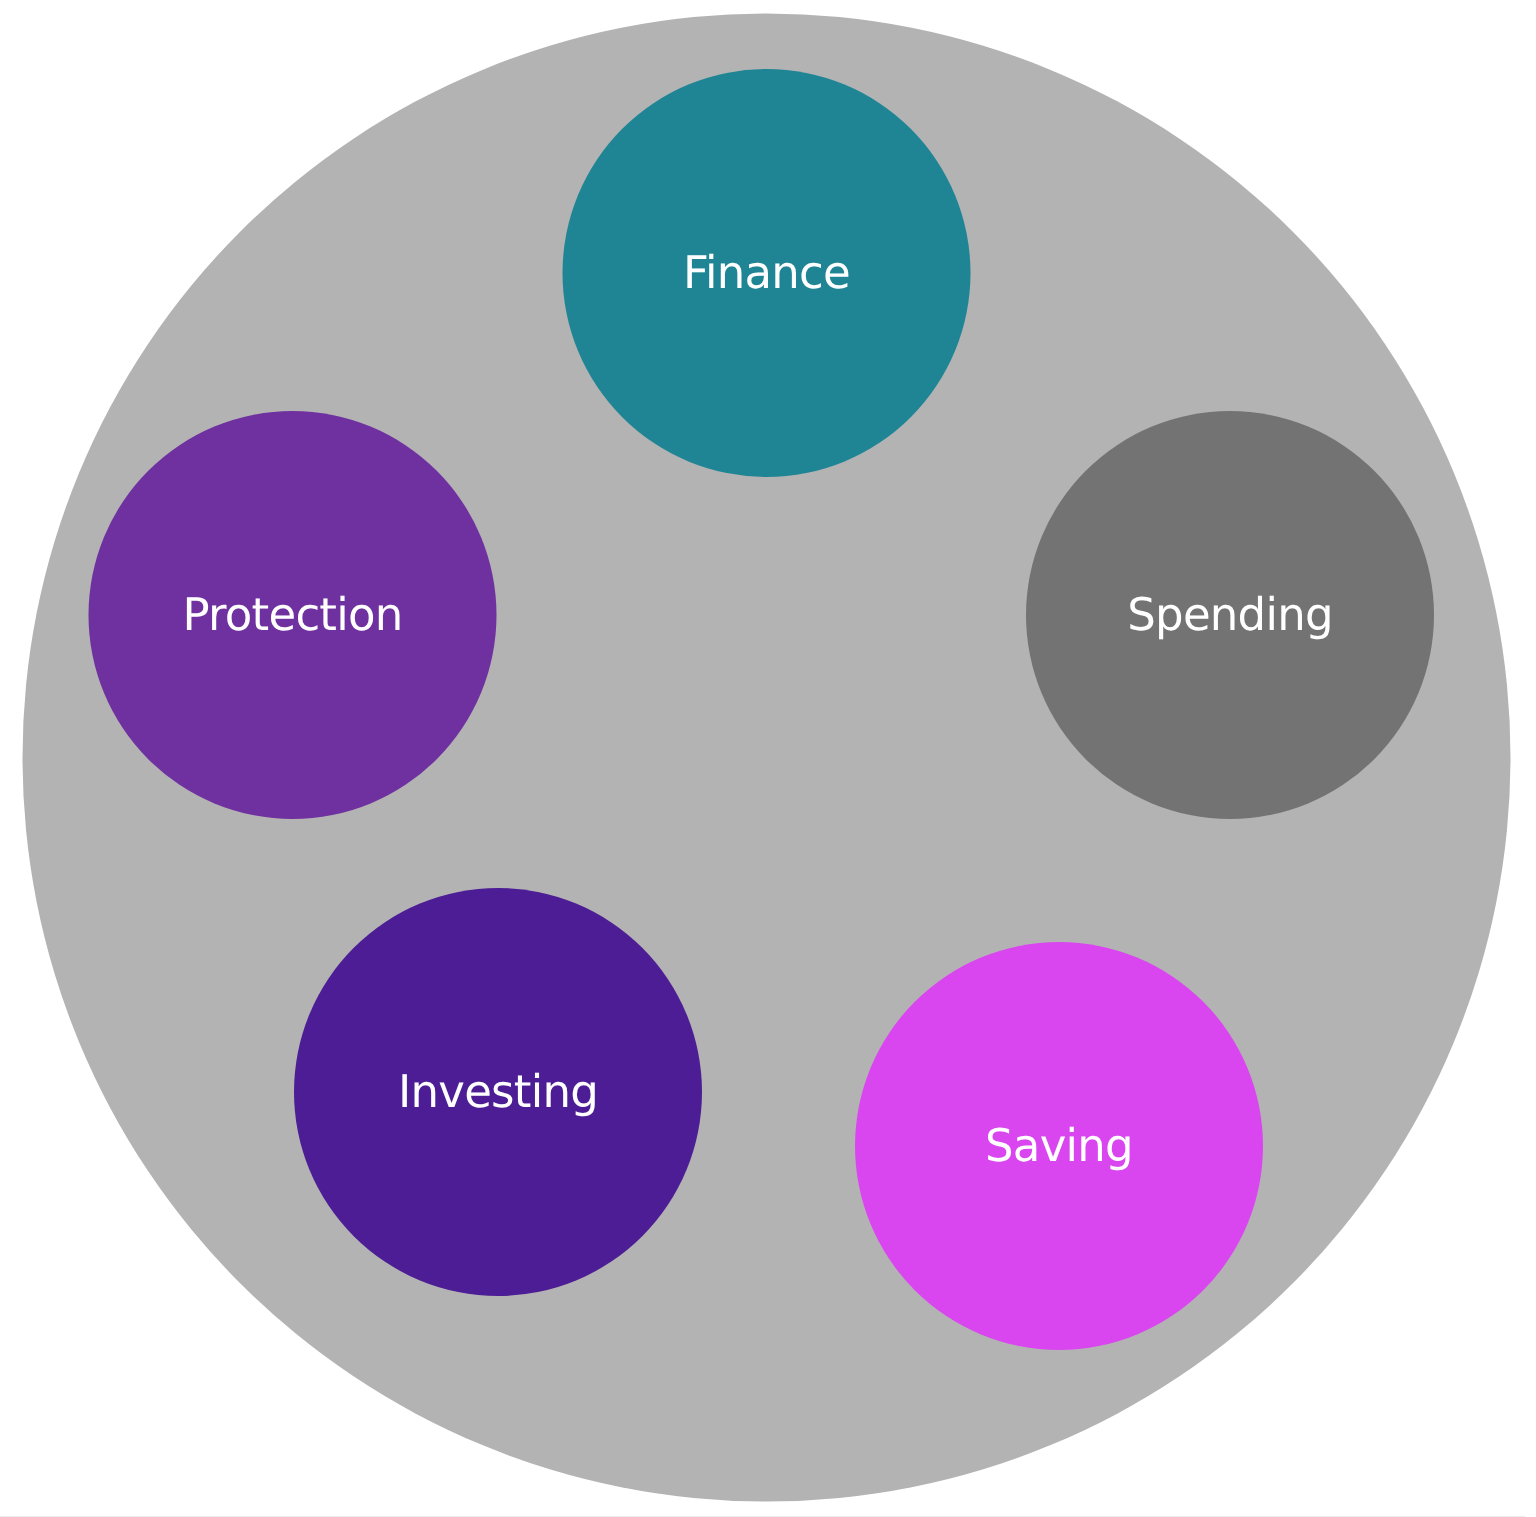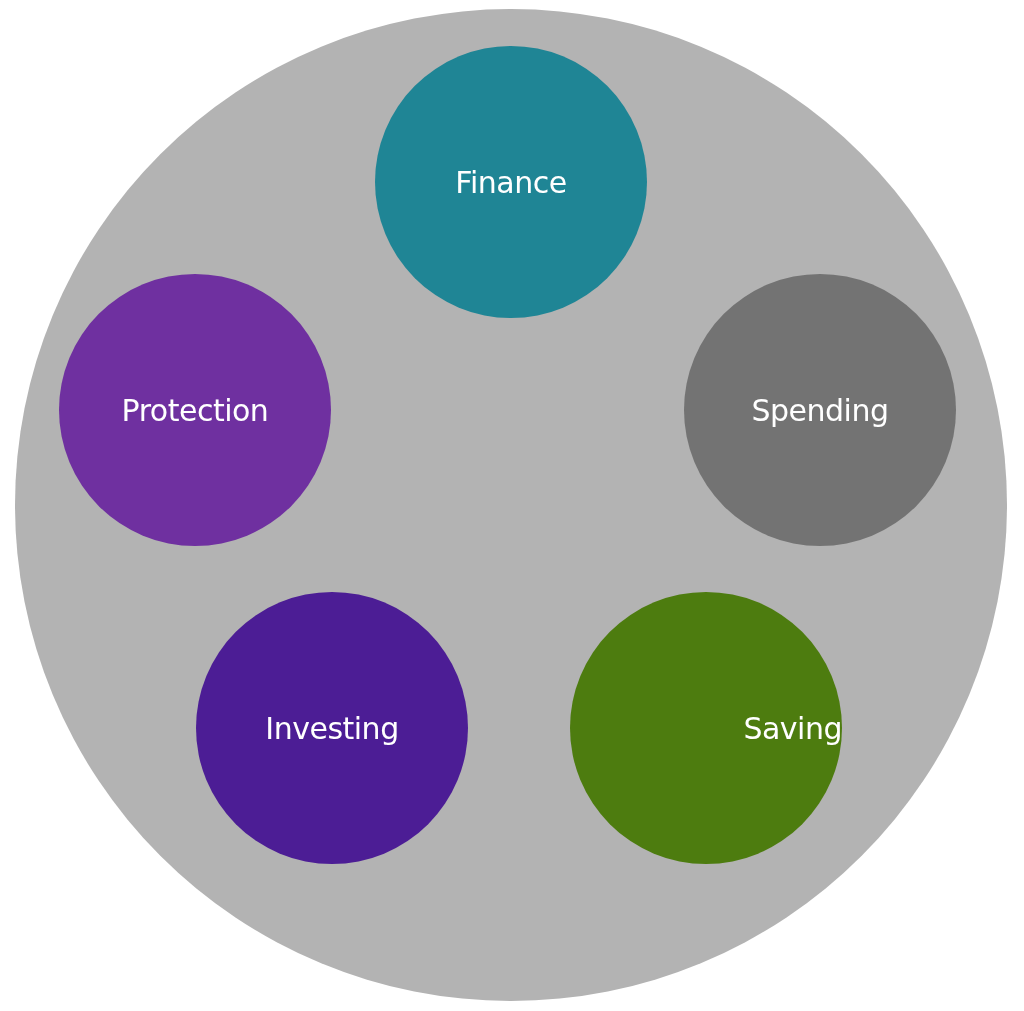--- a/index.html
+++ b/index.html
@@ -29,21 +29,21 @@
 <div class="outer"></div>
 
 <div class="node" id="n0" style="left:375px; top:46px; background:#1f8595;">
   <span class="node-label">Finance</span>
 </div>
 
 <div class="node" id="n1" style="left:684px; top:274px; background:#737373;">
   <span class="node-label">Spending</span>
 </div>
 
-<div class="node" id="n2" style="left:570px; top:592px; background:#4d7c0f;justify-content:flex-end;">
+<div class="node" id="n2" style="left:570px; top:628px; background:#d946ef;">
   <span class="node-label">Saving</span>
 </div>
 
 <div class="node" id="n3" style="left:196px; top:592px; background:#4c1d95;">
   <span class="node-label">Investing</span>
 </div>
 
 <div class="node" id="n4" style="left:59px; top:274px; background:#6f30a0;">
   <span class="node-label">Protection</span>
 </div>

